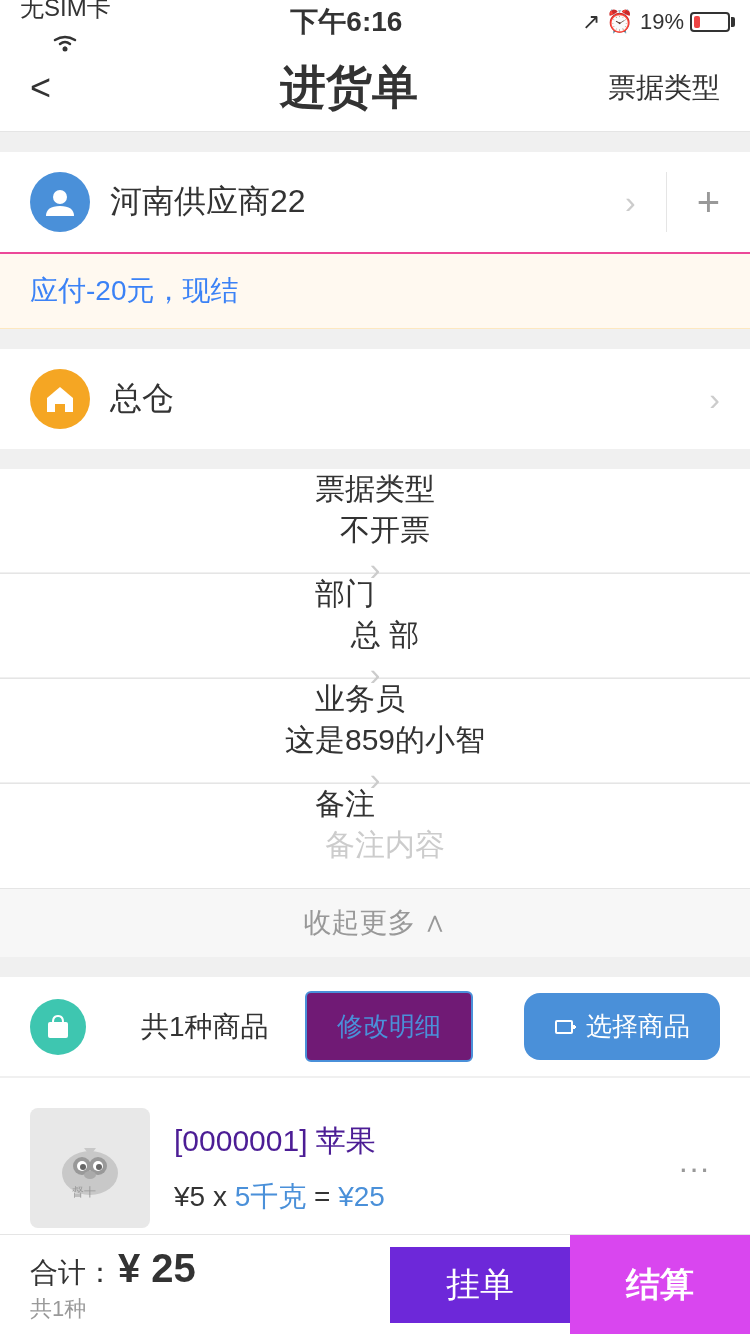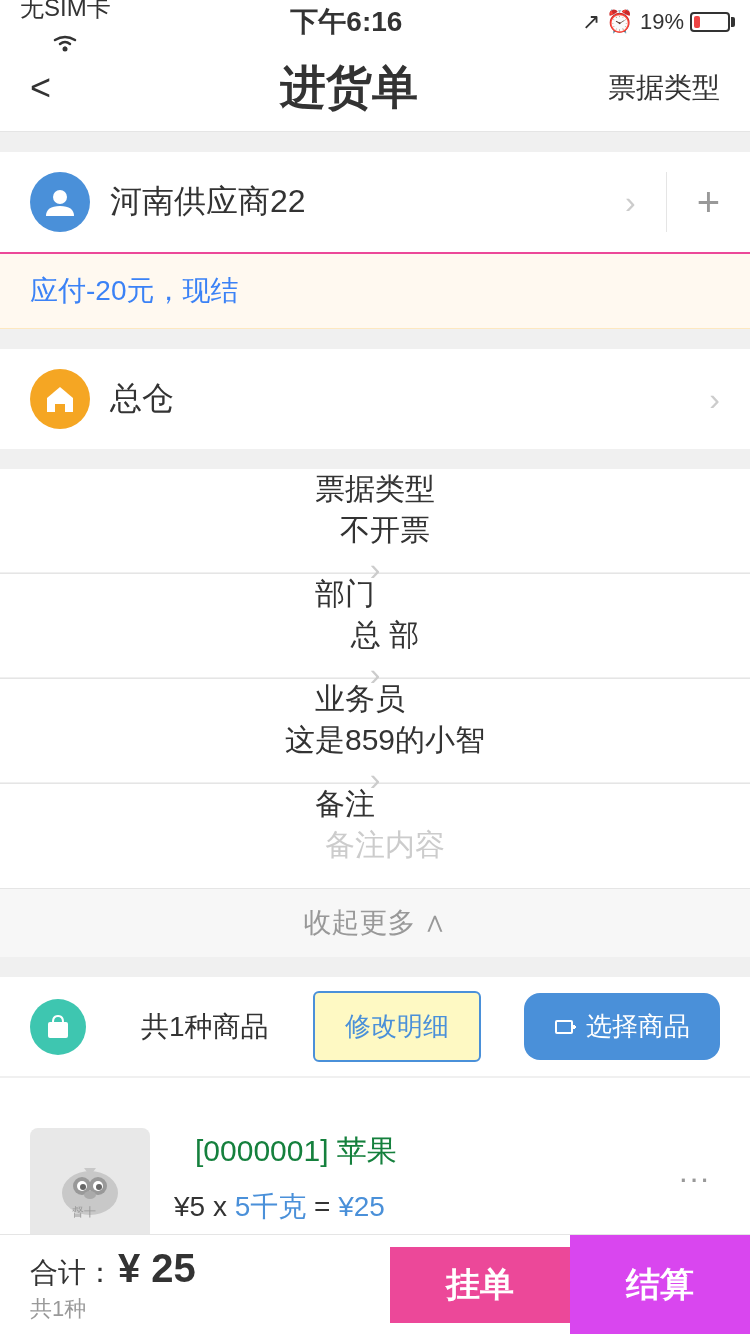--- a/index.html
+++ b/index.html
@@ -220,25 +220,25 @@
     }
     .product-count-icon svg { width: 30px; height: 30px; }
     .product-count-text {
       flex: 1;
       font-size: 28px;
       color: #333;
     }
     .btn-outline {
       border: 2px solid #4a90d9;
       color: #4a90d9;
-      background: #fef9c3;
+      background: #701a75;
       padding: 16px 30px;
       font-size: 26px;
       border-radius: 6px;
-      margin-right: 8px;
+      margin-right: 16px;
       cursor: pointer;
     }
     .btn-blue {
       background: #4a90d9;
       color: #fff;
       border: none;
       padding: 16px 30px;
       font-size: 26px;
       border-radius: 16px;
       cursor: pointer;
@@ -257,30 +257,28 @@
     }
     .product-thumb {
       width: 120px; height: 120px;
       background: #e8e8e8;
       border-radius: 8px;
       margin-right: 24px;
       flex-shrink: 0;
       display: flex;
       align-items: center;
       justify-content: center;
-      margin-top: 20px;
     }
     .product-info {
       flex: 1;
     }
     .product-name {
       font-size: 30px;
-      color: #15803d;
+      color: #4c1d95;
       margin-bottom: 16px;
-      margin-left: 21px;
     }
     .product-price {
       font-size: 28px;
       color: #333;
     }
     .product-price .highlight {
       color: #4a90d9;
     }
     .product-more {
       font-size: 32px;
@@ -314,24 +312,24 @@
       color: #333;
     }
     .total-count {
       font-size: 22px;
       color: #999;
       margin-top: 2px;
     }
     .btn-yellow {
       width: 180px;
       height: 76px;
-      background: #ec4899;
+      background: #6d28d9;
       color: #fff;
       font-size: 34px;
-      font-weight: 700;
+      font-weight: 400;
       display: flex;
       align-items: center;
       justify-content: center;
       cursor: pointer;
       flex-shrink: 0;
     }
     .btn-settle {
       width: 180px;
       height: 100px;
       background: #d946ef;

